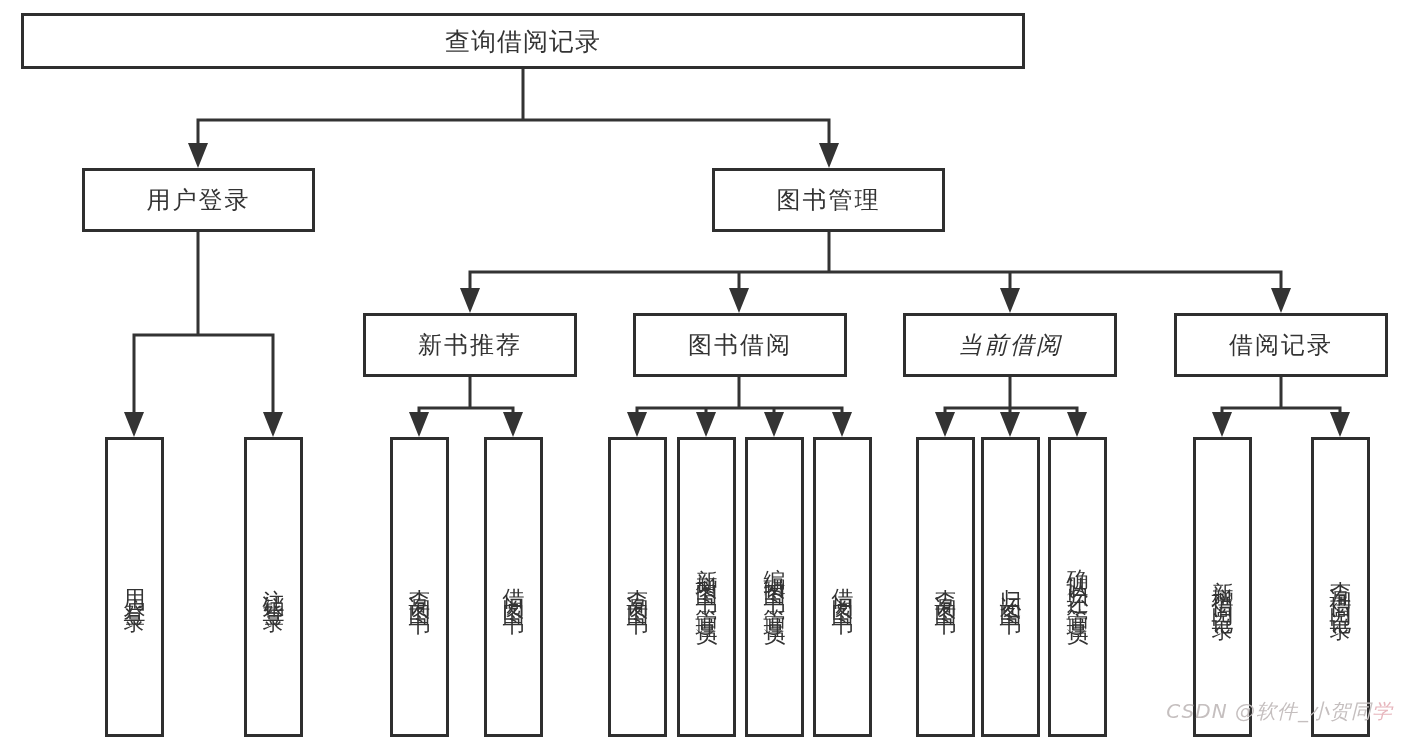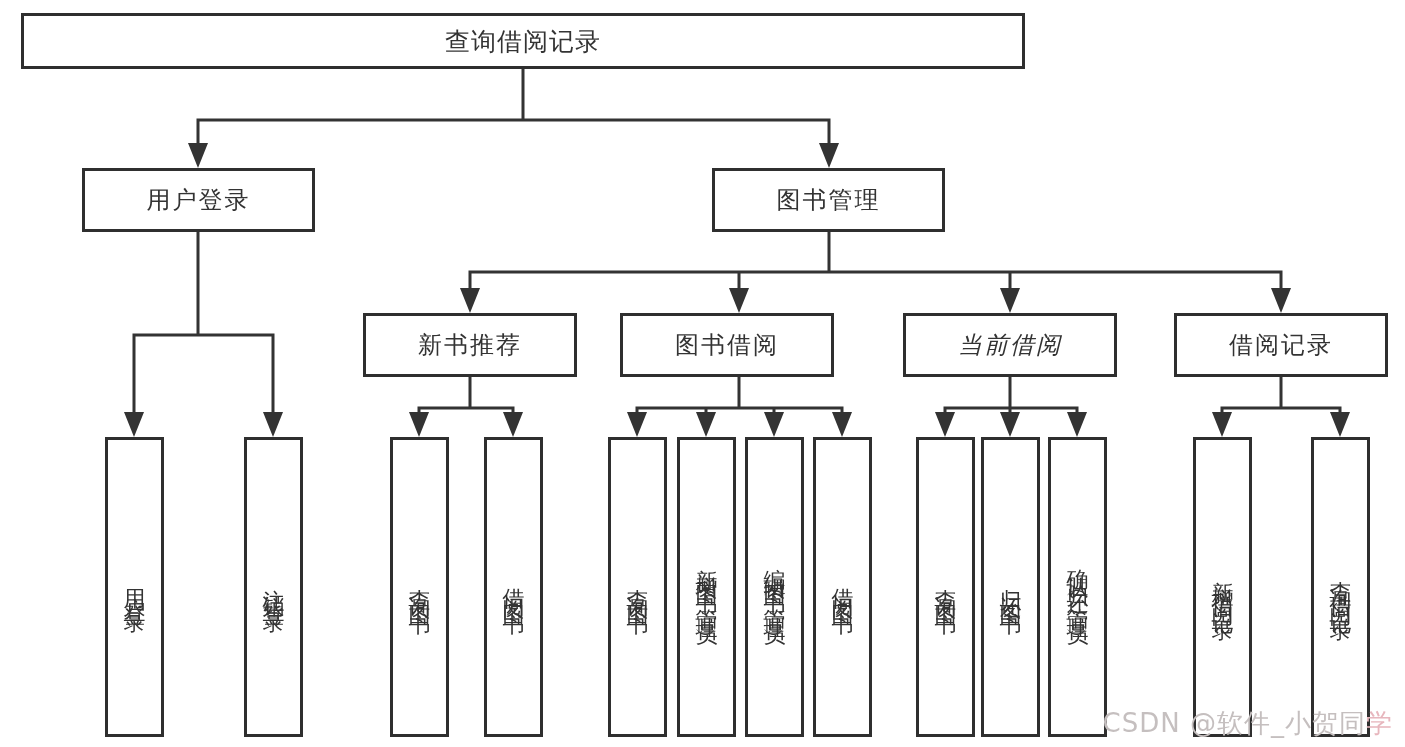--- a/index.html
+++ b/index.html
@@ -52,26 +52,27 @@
     writing-mode: vertical-rl;
     text-orientation: mixed;
     font-size: 22px;
     letter-spacing: 8px;
     color: #333333;
     line-height: 1;
   }
   .watermark {
     position: absolute;
     right: 12px;
-    bottom: 6px;
-    font-size: 26px;
+    bottom: 22px;
+    font-size: 20px;
     letter-spacing: 1px;
     color: #c5bfbf;
     z-index: 3;
     white-space: nowrap;
+    font-style: italic;
   }
   .watermark .wm-accent { color: #e7b6bd; }
 </style>
 </head>
 <body>
 
 <div id="canvas">
 
   <svg id="wires" width="1405" height="747" viewBox="0 0 1405 747">
     <g stroke="#333333" stroke-width="3" fill="none">
@@ -112,21 +113,21 @@
       <polygon points="1330,412 1350,412 1340,437"></polygon>
     </g>
   </svg>
 
   <div class="node root">查询借阅记录</div>
 
   <div class="node hbox lvl2" style="left:82px;">用户登录</div>
   <div class="node hbox lvl3" style="left:363px;">新书推荐</div>
 
   <div class="node hbox lvl2" style="left:712px;">图书管理</div>
-  <div class="node hbox lvl3" style="left:620px;text-align:right;">图书借阅</div>
+  <div class="node hbox lvl3" style="left:633px;text-align:right;">图书借阅</div>
   <div class="node hbox lvl3" style="left:903px;font-style:italic;">当前借阅</div>
   <div class="node hbox lvl3" style="left:1174px;">借阅记录</div>
 
   <div class="node leaf" style="left:105px;">
     <span>用户登录</span>
   </div>
   <div class="node leaf" style="left:244px;">
     <span>注销登录</span>
   </div>
 

